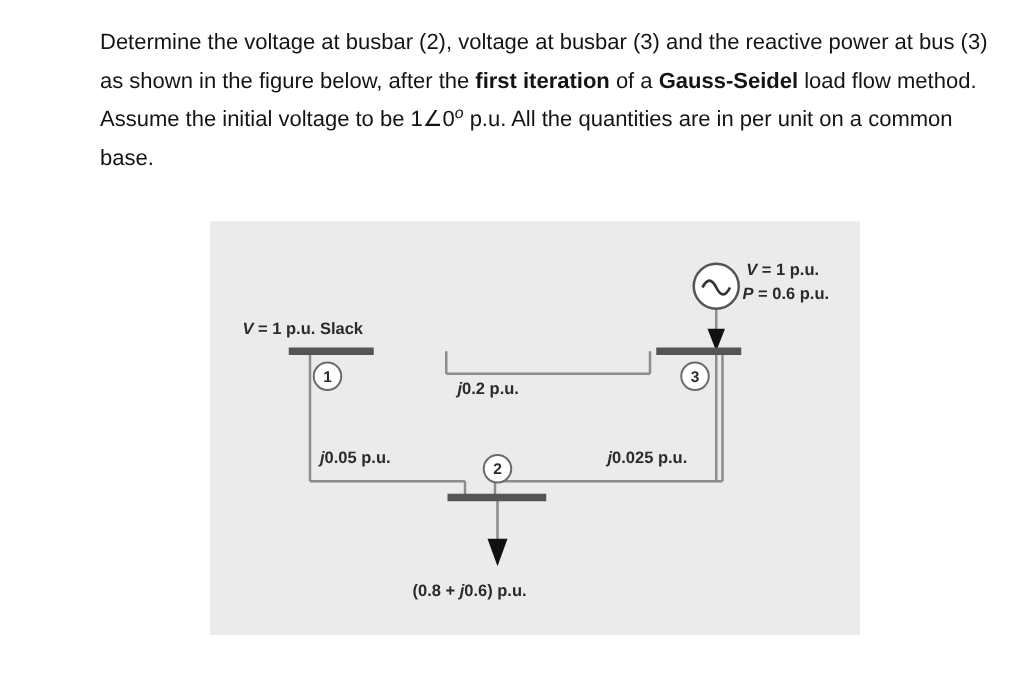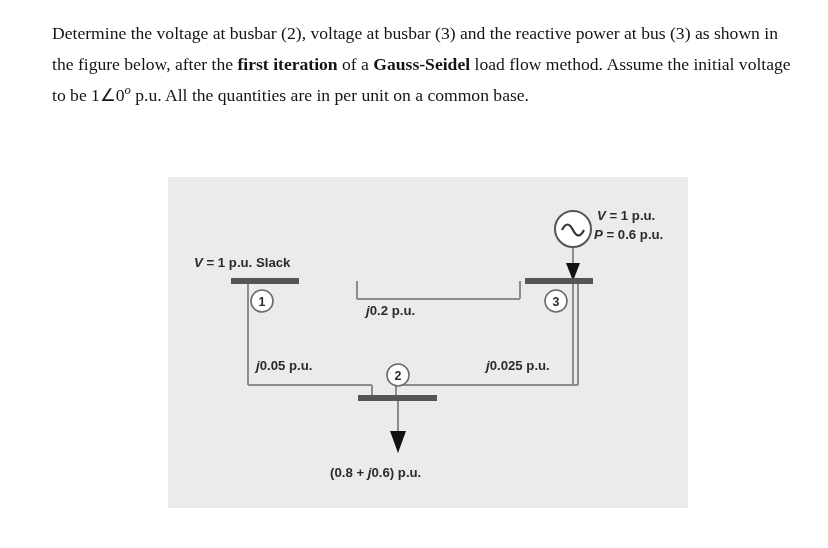--- a/index.html
+++ b/index.html
@@ -25,25 +25,26 @@
   }
   #question-title {
     font-family: "Liberation Serif", serif;
     font-weight: bold;
     font-size: 18.5px;
     letter-spacing: 0.1px;
     margin: 0 0 14px 0;
     color: #141414;
   }
   #question-body {
-    font-family: Liberation Serif, serif;
+    font-family: Liberation Sans, sans-serif;
     font-size: 17.6px;
     line-height: 31px;
     color: #141414;
     text-align: left;
+    margin-left: 28px;
   }
   #question-body b { font-weight: bold; }
   .angle-sup {
     font-style: italic;
     font-size: 0.72em;
     vertical-align: super;
     line-height: 0;
   }
 
   

